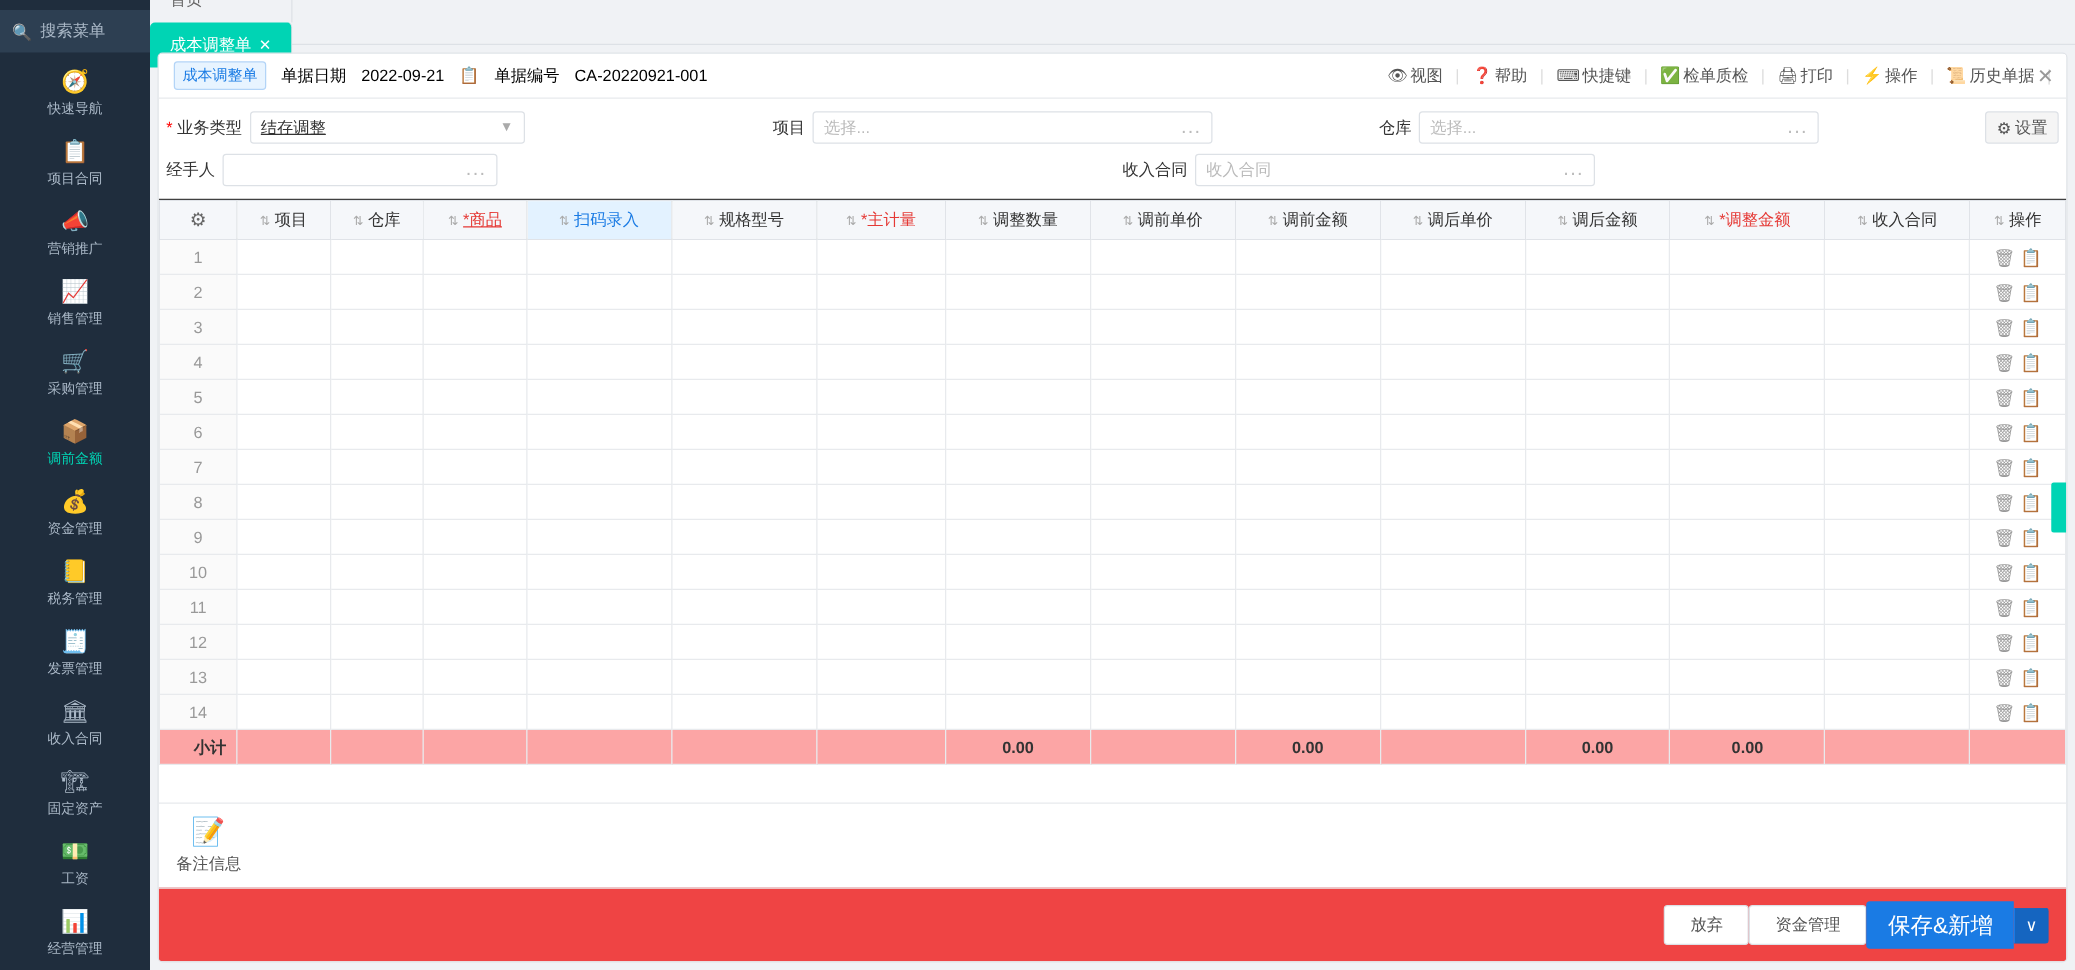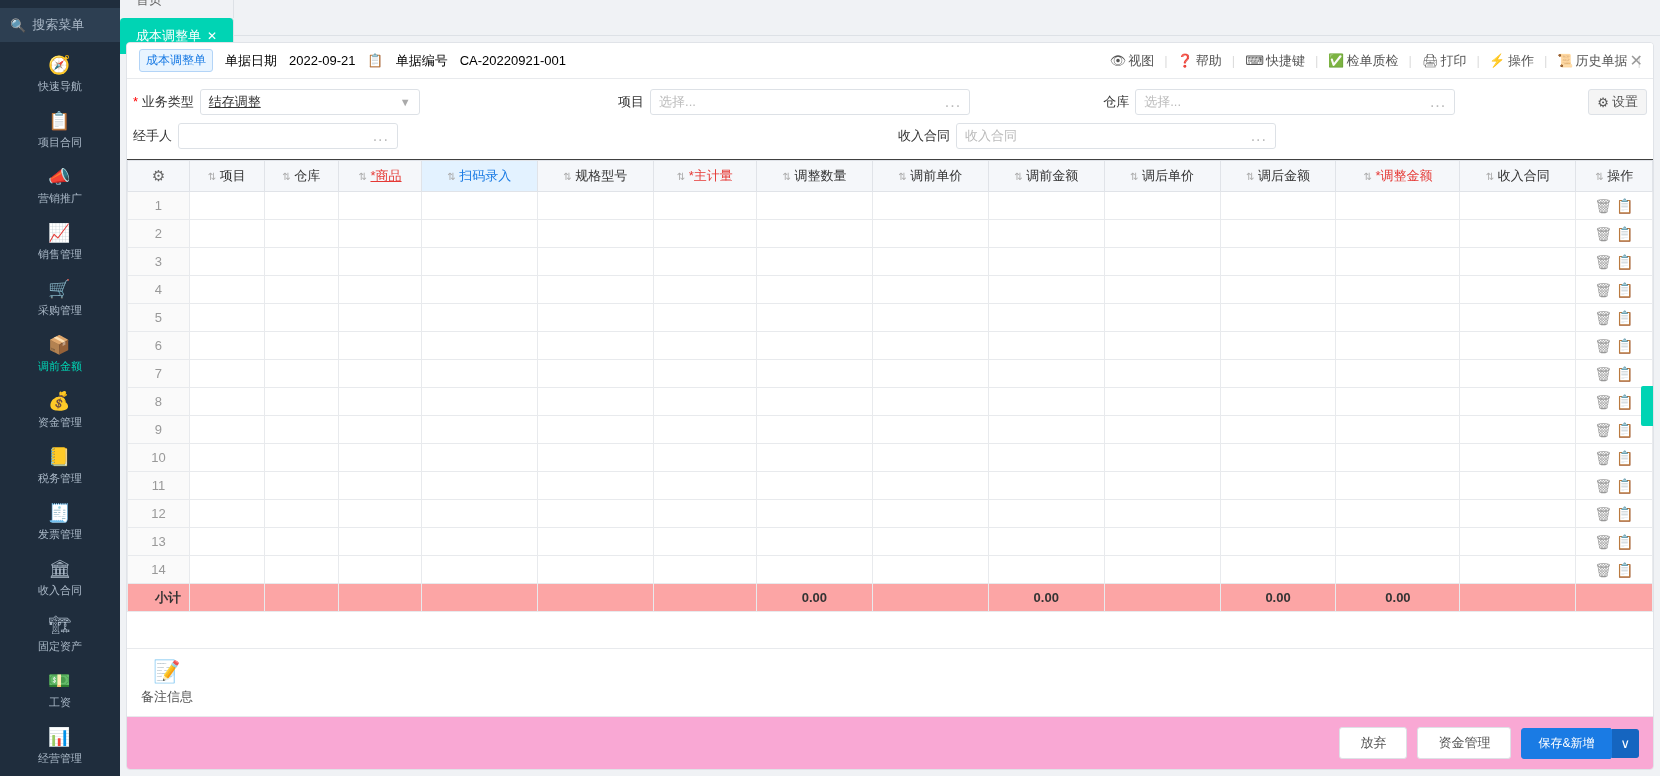--- a/index.html
+++ b/index.html
@@ -271,22 +271,22 @@
       cursor: text;
     }
 
     
     .doc-footer {
       border-top: 1px solid #e8eaed;
       padding: 10px 14px;
       display: flex;
       align-items: center;
       justify-content: flex-end;
-      gap: 10px;
-      background: #f9a8d4;
+      gap: 0;
+      background: #ef4444;
     }
     .btn {
       padding: 6px 20px;
       border-radius: 3px;
       cursor: pointer;
       font-size: 13px;
       border: 1px solid #dde1e6;
       background: #fff;
       color: #555;
     }
@@ -294,21 +294,21 @@
       display: flex;
       align-items: center;
     }
     .btn-primary-split .main-part {
       background: #1a7be4;
       color: #fff;
       border: 1px solid #1a7be4;
       padding: 6px 16px;
       border-radius: 3px 0 0 3px;
       cursor: pointer;
-      font-size: 12px;
+      font-size: 18px;
       text-align: right;
     }
     .btn-primary-split .arrow-part {
       background: #1565c0;
       color: #fff;
       border: 1px solid #1565c0;
       padding: 6px 8px;
       border-radius: 0 3px 3px 0;
       cursor: pointer;
       font-size: 13px;

